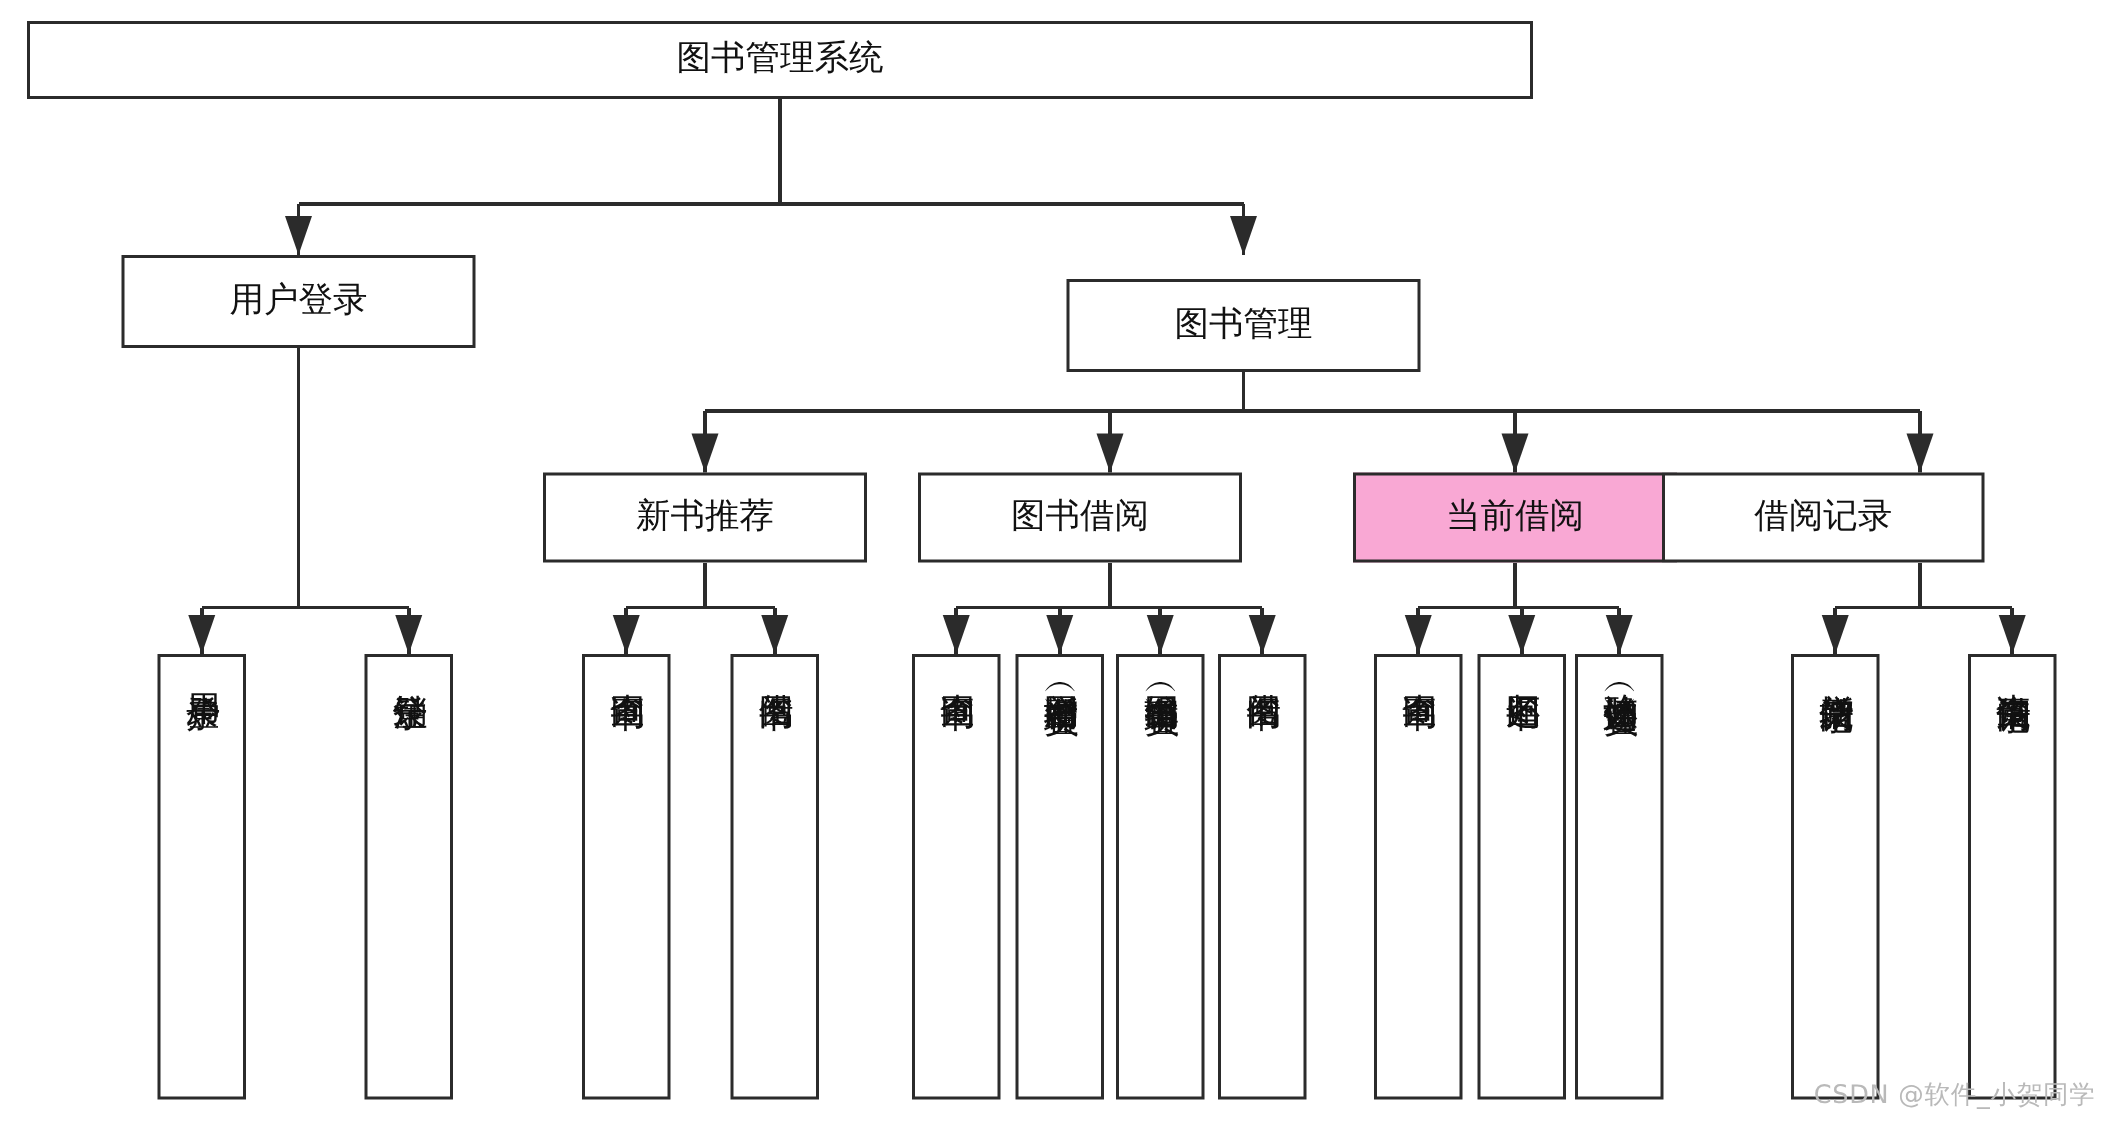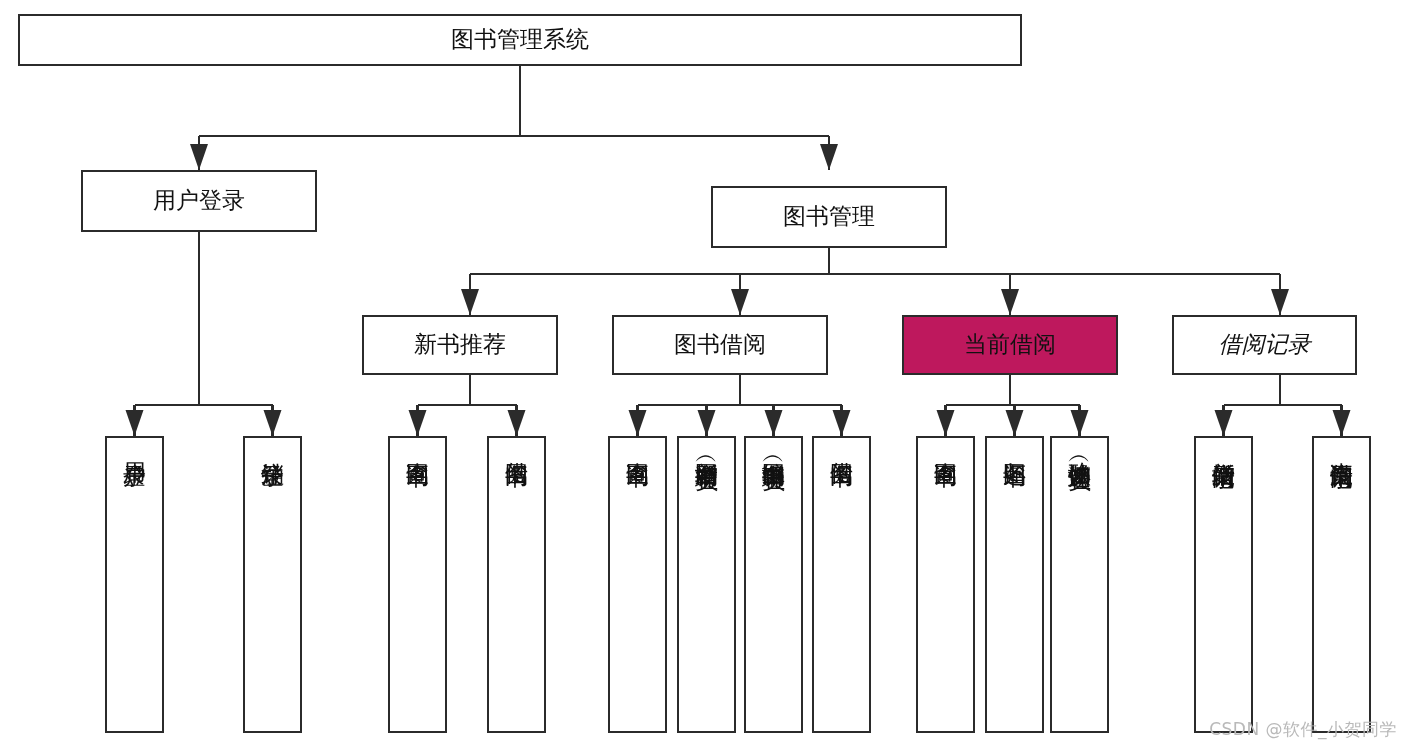--- a/index.html
+++ b/index.html
@@ -140,30 +140,30 @@
   <div id="nodes-layer">
       <div class="node-box node-h node-root" style="left: 18px; top: 14px; width: 1004px; height: 52px; border-color: rgb(43, 43, 43); background: rgb(255, 255, 255);">
         <span class="node-label" style="color: rgb(17, 17, 17);">图书管理系统</span>
       </div>
       <div class="node-box node-h" style="left: 81px; top: 170px; width: 236px; height: 62px; border-color: rgb(43, 43, 43); background: rgb(255, 255, 255);">
         <span class="node-label" style="color: rgb(17, 17, 17);">用户登录</span>
       </div>
       <div class="node-box node-h" style="left: 711px; top: 186px; width: 236px; height: 62px; border-color: rgb(43, 43, 43); background: rgb(255, 255, 255);">
         <span class="node-label" style="color: rgb(17, 17, 17);">图书管理</span>
       </div>
-      <div class="node-box node-h" style="left: 362px; top: 315px; width: 196px; height: 60px; border-color: rgb(43, 43, 43); background: rgb(255, 255, 255);">
+      <div class="node-box node-h" style="left: 362px; top: 315px; width: 216px; height: 60px; border-color: rgb(43, 43, 43); background: rgb(255, 255, 255);">
         <span class="node-label" style="color: rgb(17, 17, 17);">新书推荐</span>
       </div>
       <div class="node-box node-h" style="left: 612px; top: 315px; width: 216px; height: 60px; border-color: rgb(43, 43, 43); background: rgb(255, 255, 255);">
         <span class="node-label" style="color: rgb(17, 17, 17);">图书借阅</span>
       </div>
-      <div class="node-box node-h" style="left: 902px; top: 315px; width: 216px; height: 60px; border-color: rgb(43, 43, 43); background: #be185d;">
+      <div class="node-box node-h" style="left: 902px; top: 315px; width: 216px; height: 60px; border-color: rgb(43, 43, 43); background: #f9a8d4;">
         <span class="node-label" style="color: rgb(17, 17, 17);">当前借阅</span>
       </div>
-      <div class="node-box node-h" style="left: 1172px; top: 315px; width: 185px; height: 60px; border-color: rgb(43, 43, 43); background: rgb(255, 255, 255); font-style: italic;">
+      <div class="node-box node-h" style="left: 1108px; top: 315px; width: 215px; height: 60px; border-color: rgb(43, 43, 43); background: rgb(255, 255, 255);">
         <span class="node-label" style="color: rgb(17, 17, 17);">借阅记录</span>
       </div>
       <div class="node-box node-v" style="left: 105px; top: 436px; width: 59px; height: 297px; border-color: rgb(43, 43, 43); background: rgb(255, 255, 255);">
         <span class="node-label" style="color: rgb(17, 17, 17);">用户登录</span>
       </div>
       <div class="node-box node-v" style="left: 243px; top: 436px; width: 59px; height: 297px; border-color: rgb(43, 43, 43); background: rgb(255, 255, 255);">
         <span class="node-label" style="color: rgb(17, 17, 17);">注销登录</span>
       </div>
       <div class="node-box node-v" style="left: 388px; top: 436px; width: 59px; height: 297px; border-color: rgb(43, 43, 43); background: rgb(255, 255, 255);">
         <span class="node-label" style="color: rgb(17, 17, 17);">查询图书</span>

